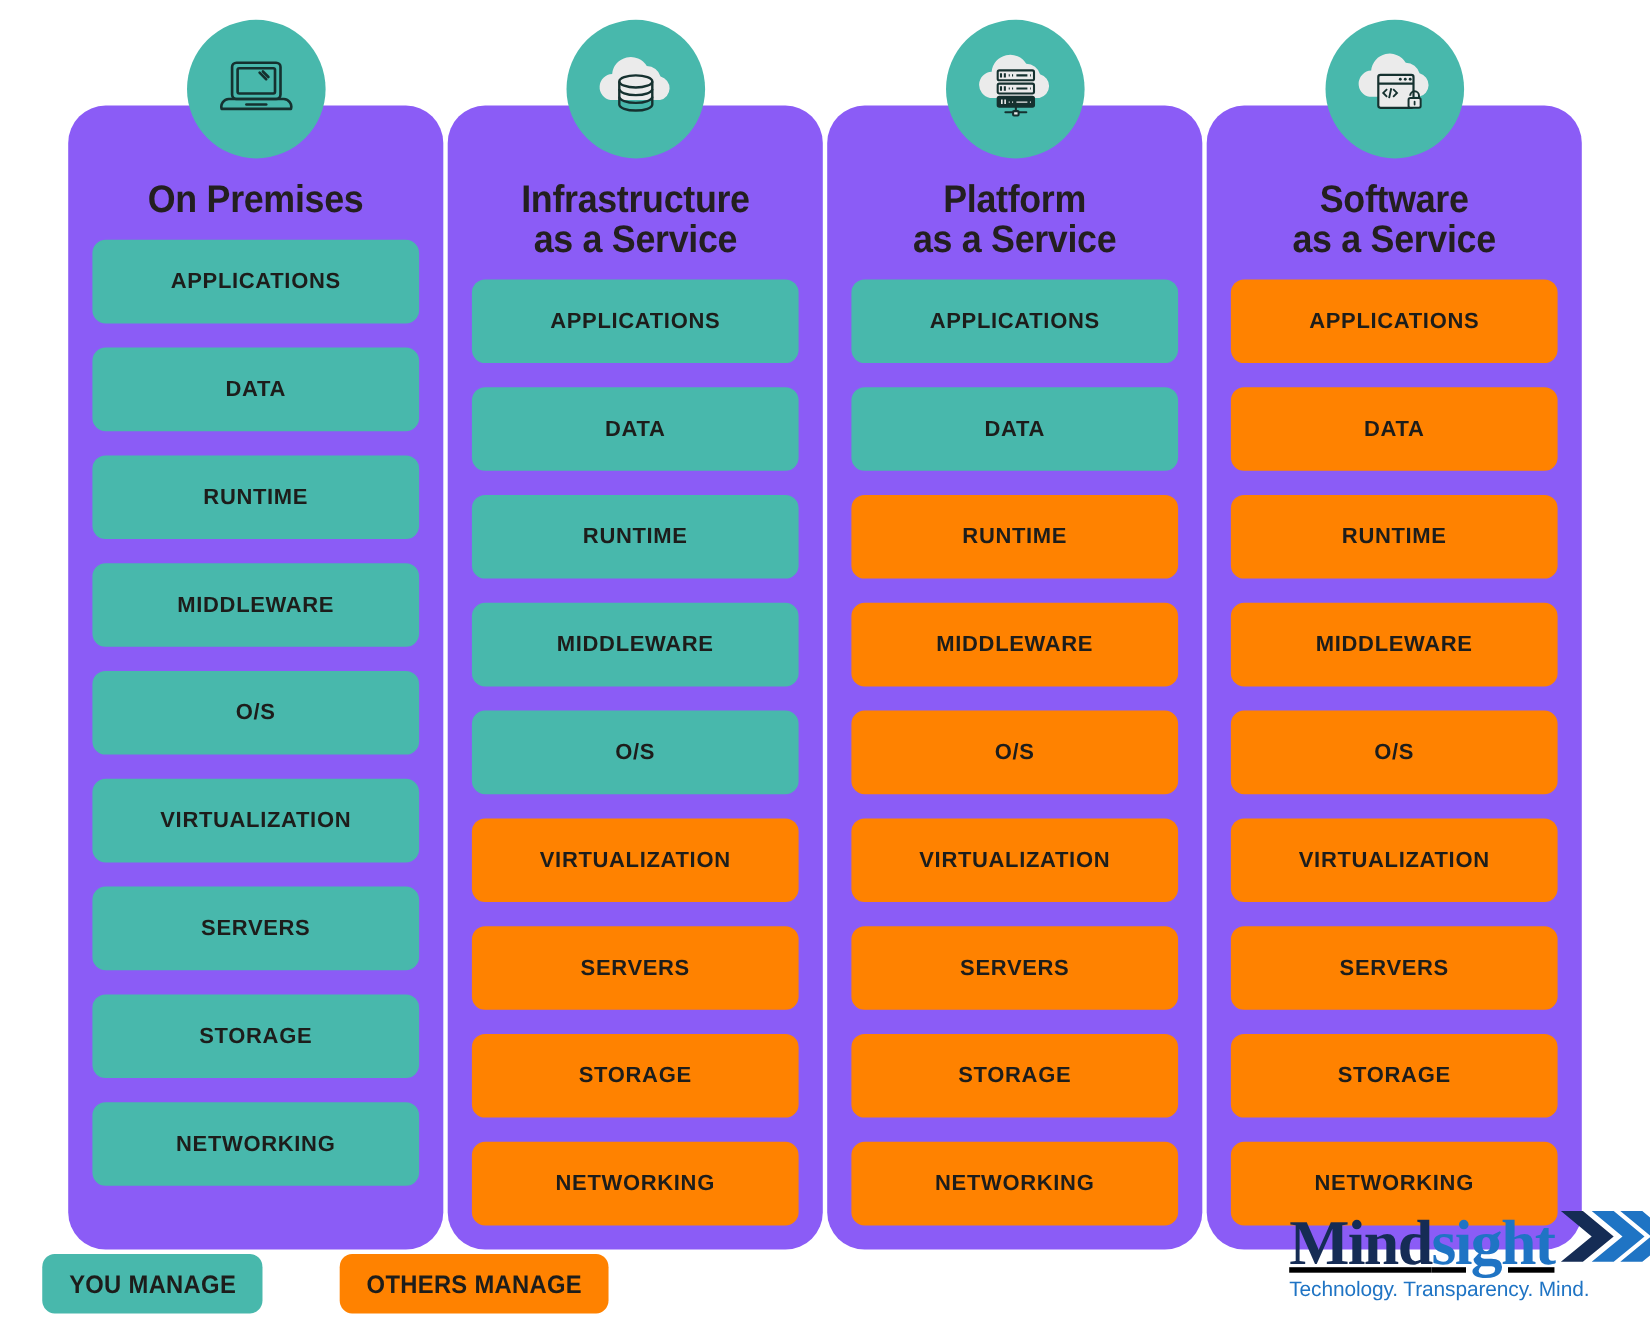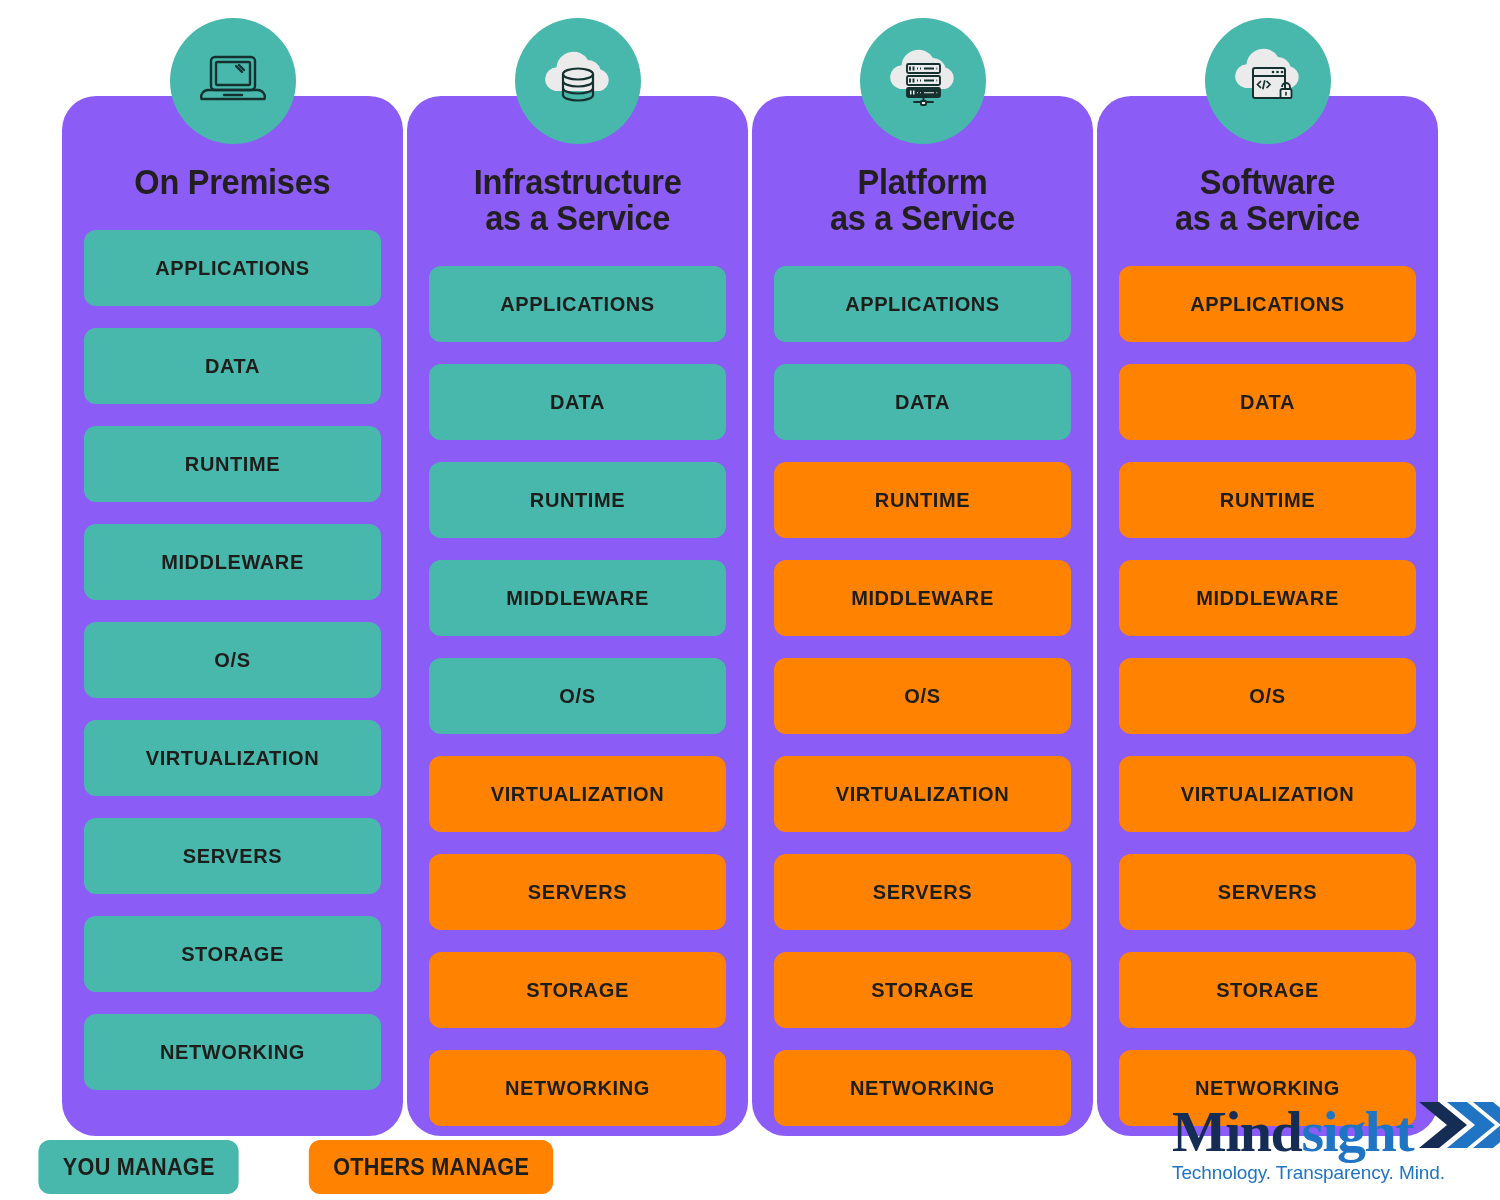--- a/index.html
+++ b/index.html
@@ -61,21 +61,21 @@
     font-size: 35px;
     line-height: 1.03;
     letter-spacing: -0.3px;
     font-stretch: condensed;
     transform: scaleX(0.93);
     white-space: pre-line;
   }
   .col-title.one-line { font-size: 35px; }
 
   .rows {
-    margin-top: 30px;
+    margin-top: 18px;
     width: 100%;
     padding: 0 22px;
     box-sizing: border-box;
     display: flex;
     flex-direction: column;
     gap: 22px;
   }
 
   .row-bar {
     height: 76px;
@@ -129,21 +129,21 @@
   .logo-word {
     font-family: "Liberation Serif", serif;
     font-weight: 700;
     font-size: 58px;
     line-height: 0.96;
     letter-spacing: -1.5px;
     white-space: nowrap;
   }
   .logo-mind  { color: #152c55; }
   .logo-sight { color: #1f74c4; }
-  .logo-row { display: flex; align-items: flex-end; }
+  .logo-row { display: flex; align-items: center; text-decoration: underline; }
   .logo-chev { margin-left: 4px; margin-bottom: 6px; }
   .logo-tag {
     color: #1f74c4;
     font-family: "Liberation Sans", sans-serif;
     font-size: 19px;
     letter-spacing: -0.1px;
     margin-top: 2px;
   }
 </style>
 </head>

